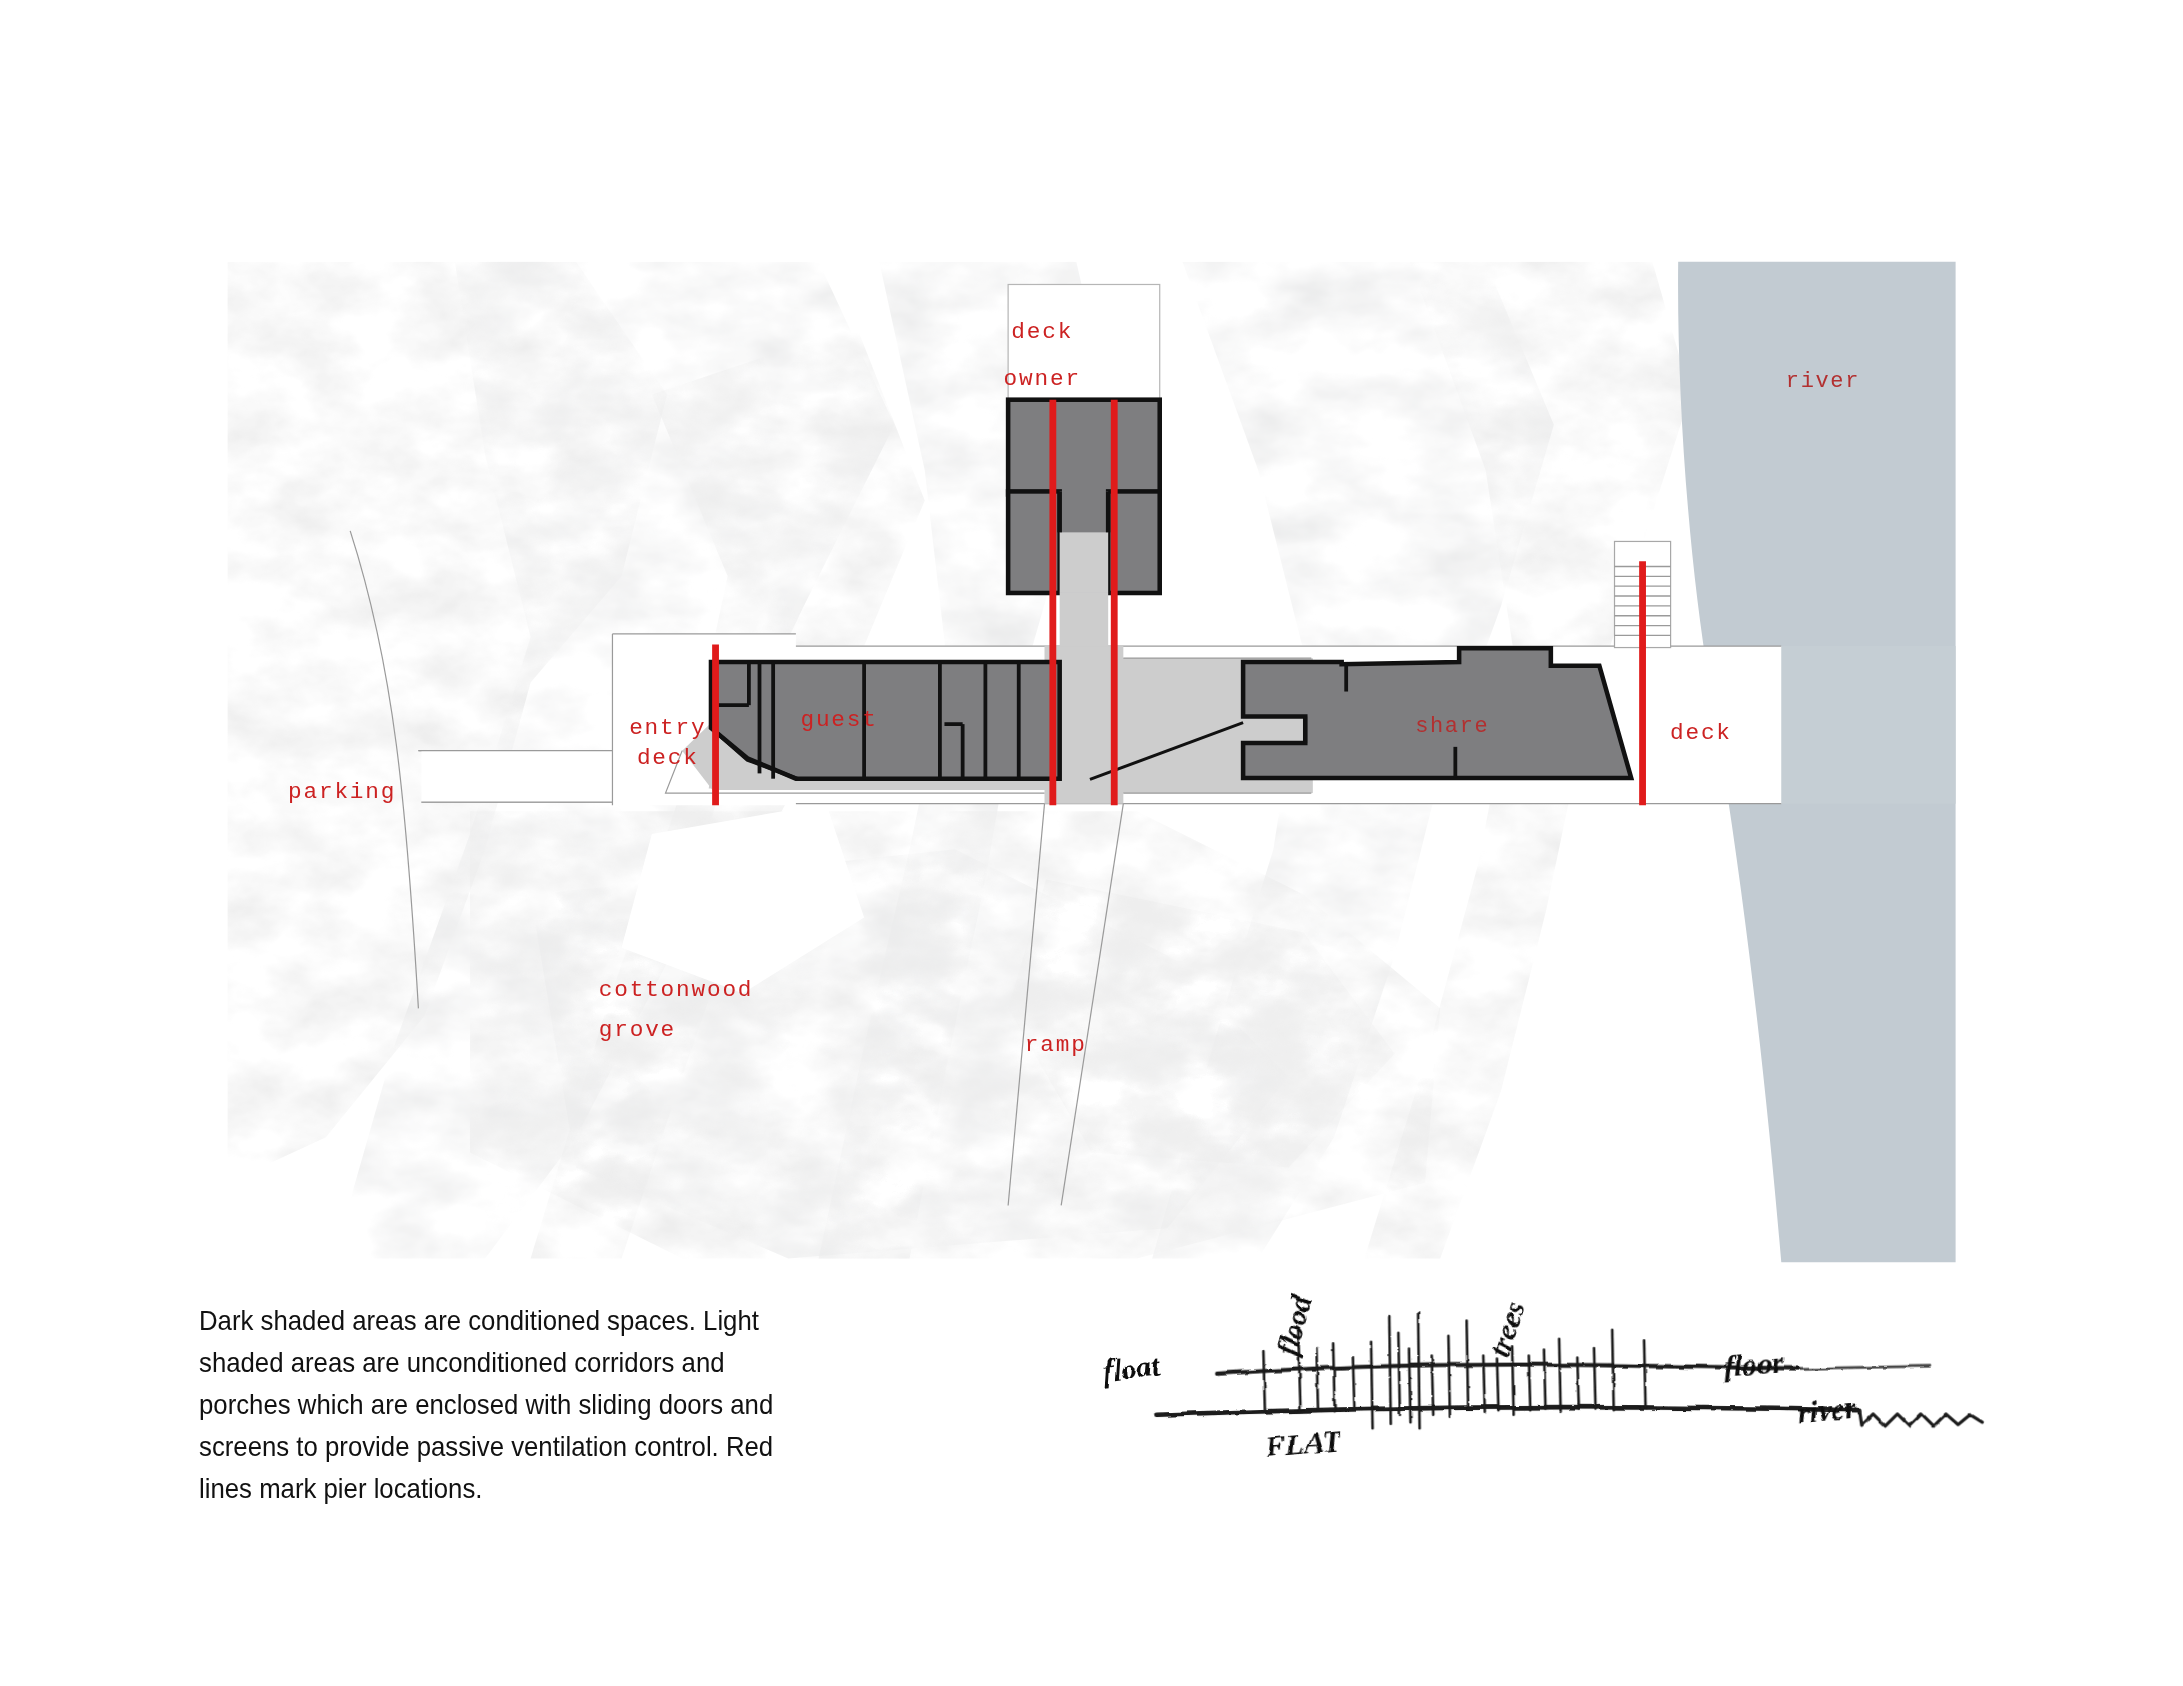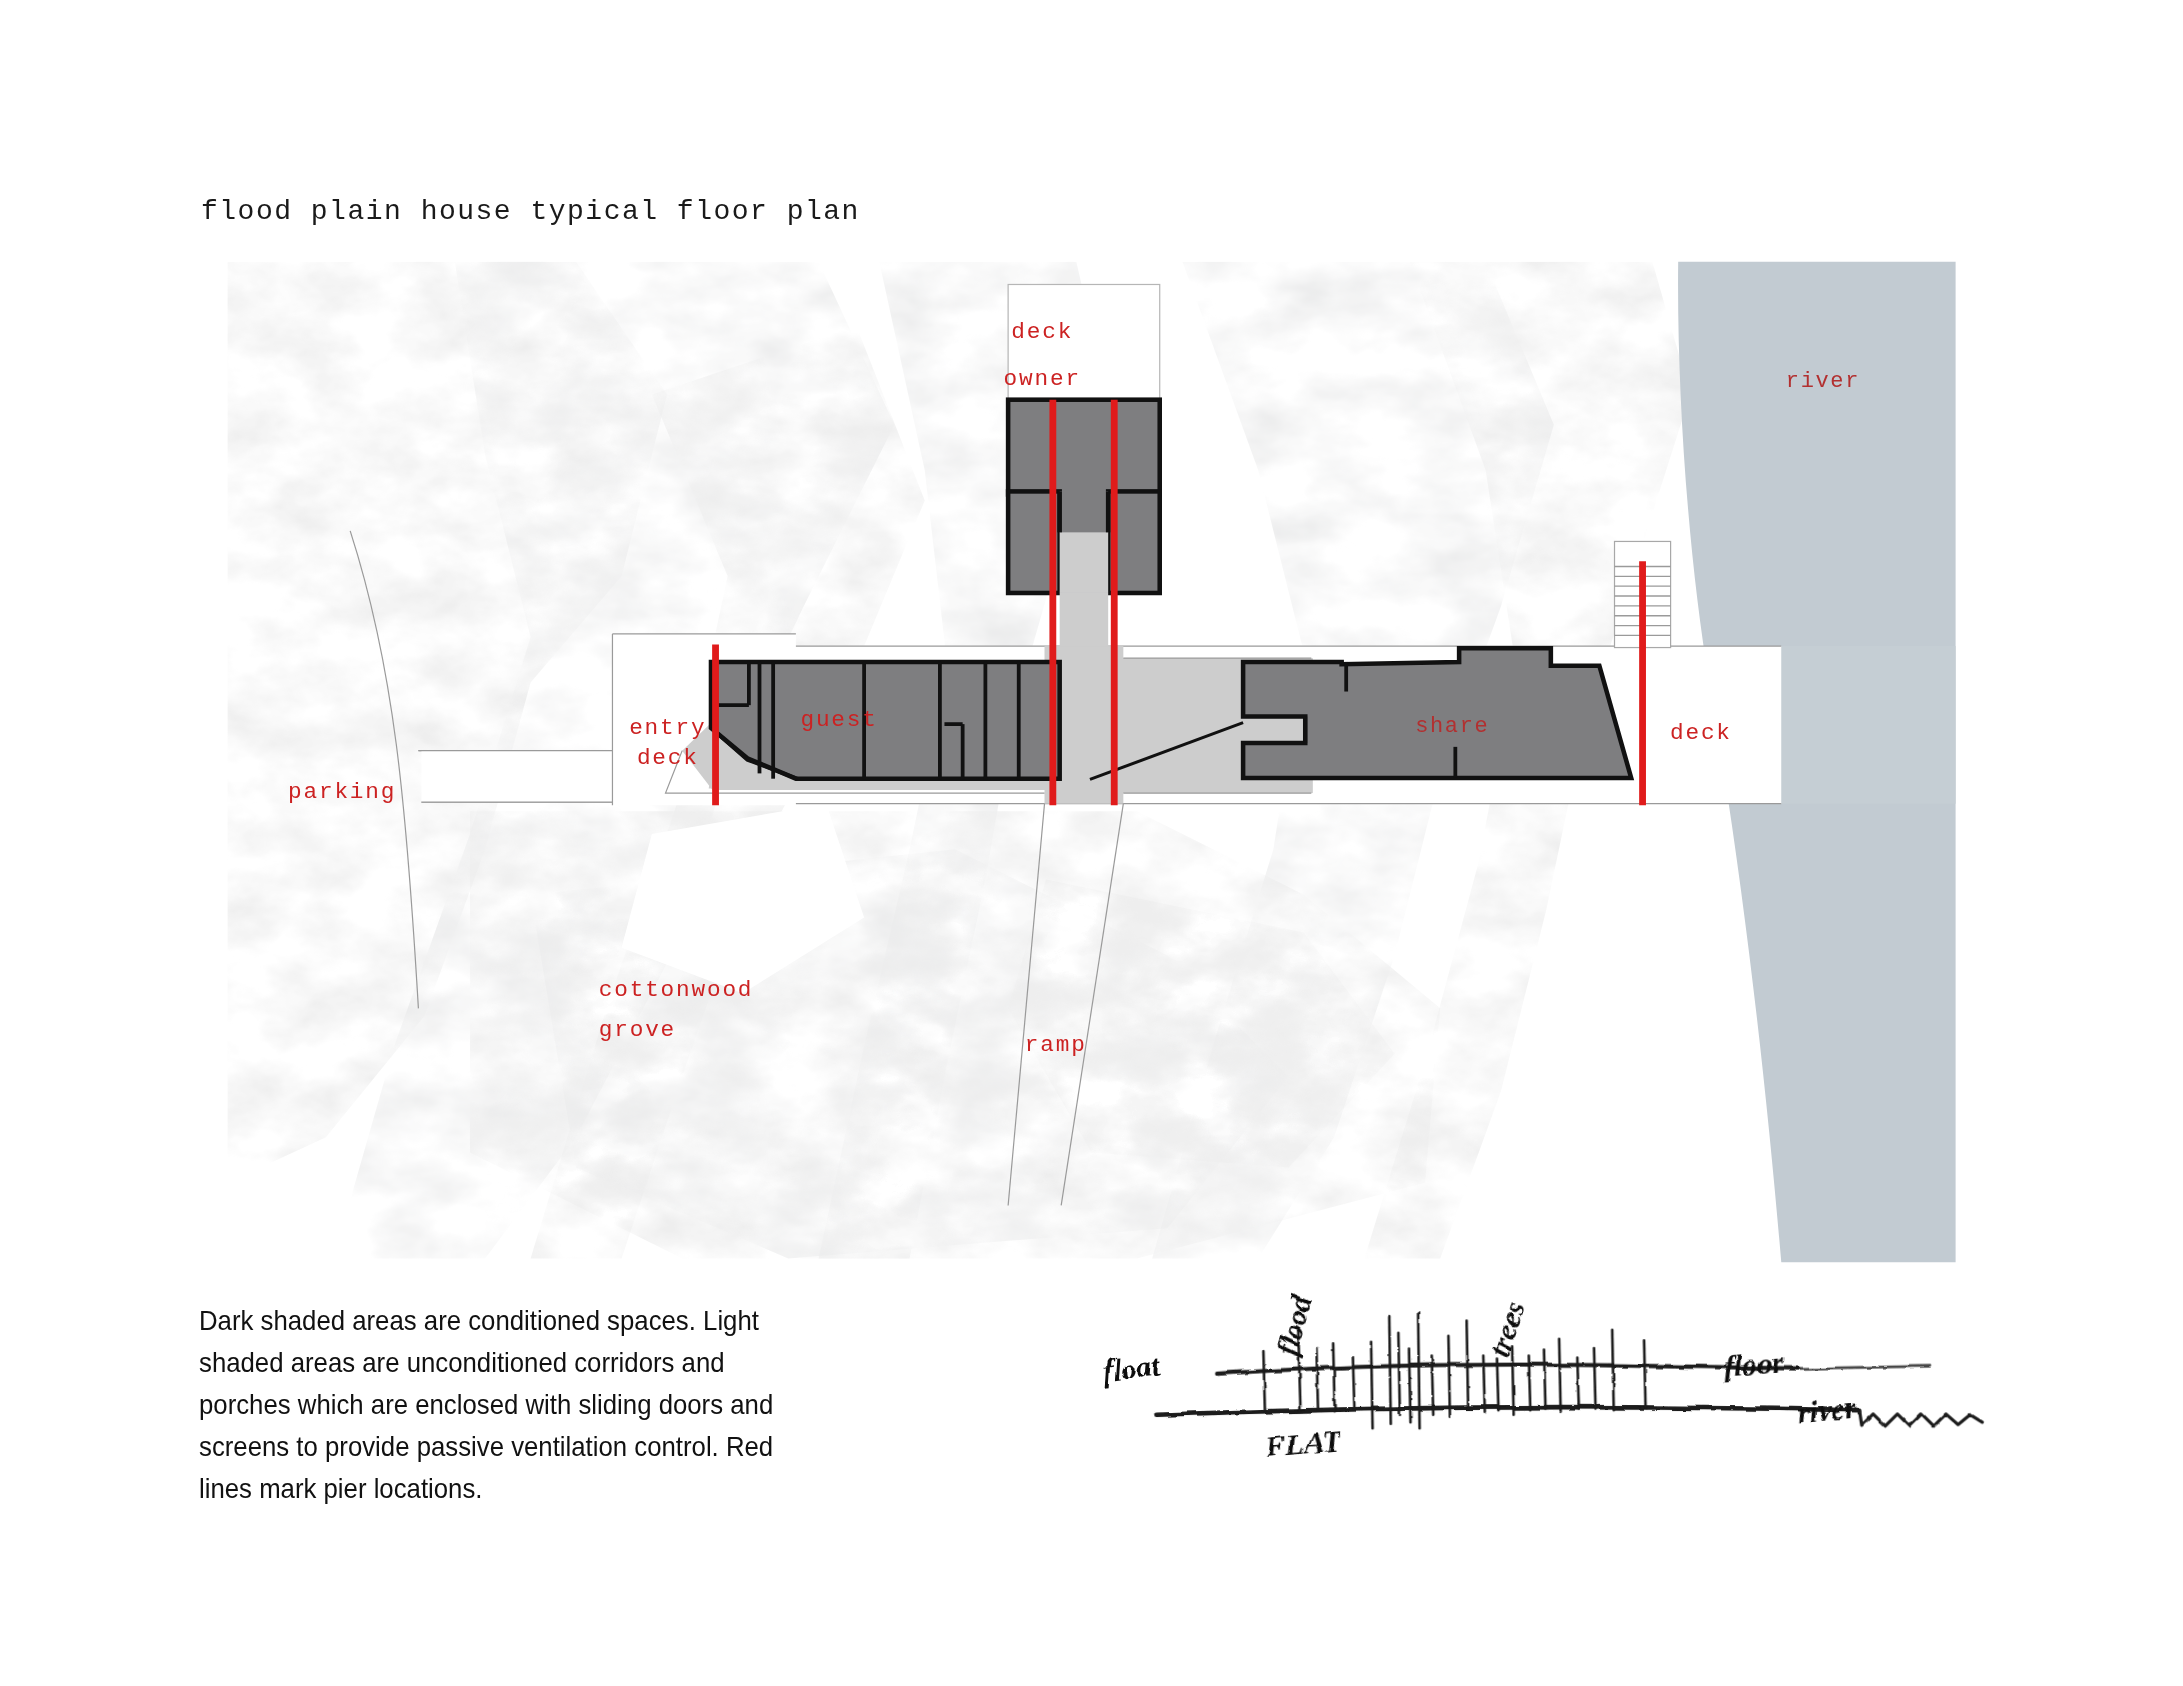--- a/index.html
+++ b/index.html
@@ -71,21 +71,20 @@
     stroke: #9a9a9a;
     stroke-width: 1.6;
     fill: none;
   }
 </style>
 </head>
 <body>
 
 <div id="sheet">
 
-  <div class="plan-title">flood plain house typical floor plan</div>
 
   <svg id="drawing" width="2183" height="1687" viewBox="0 0 2880 2225">
 
     <defs>
 
       <filter id="canopyTexture" x="-20%" y="-20%" width="140%" height="140%">
         <feTurbulence type="fractalNoise" baseFrequency="0.011 0.017" numOctaves="4" seed="7" result="n"></feTurbulence>
         <feColorMatrix in="n" type="matrix" values="0 0 0 0 0.855
                   0 0 0 0 0.855
                   0 0 0 0 0.855

